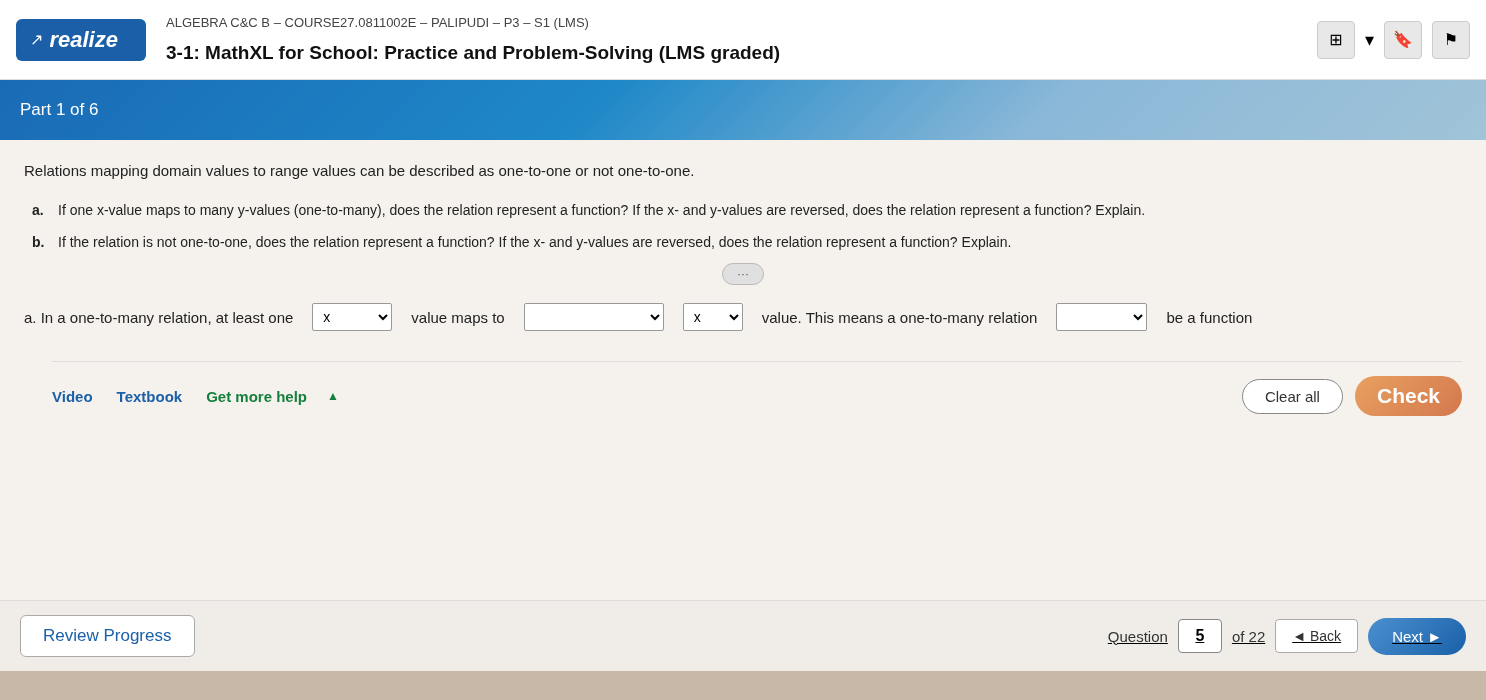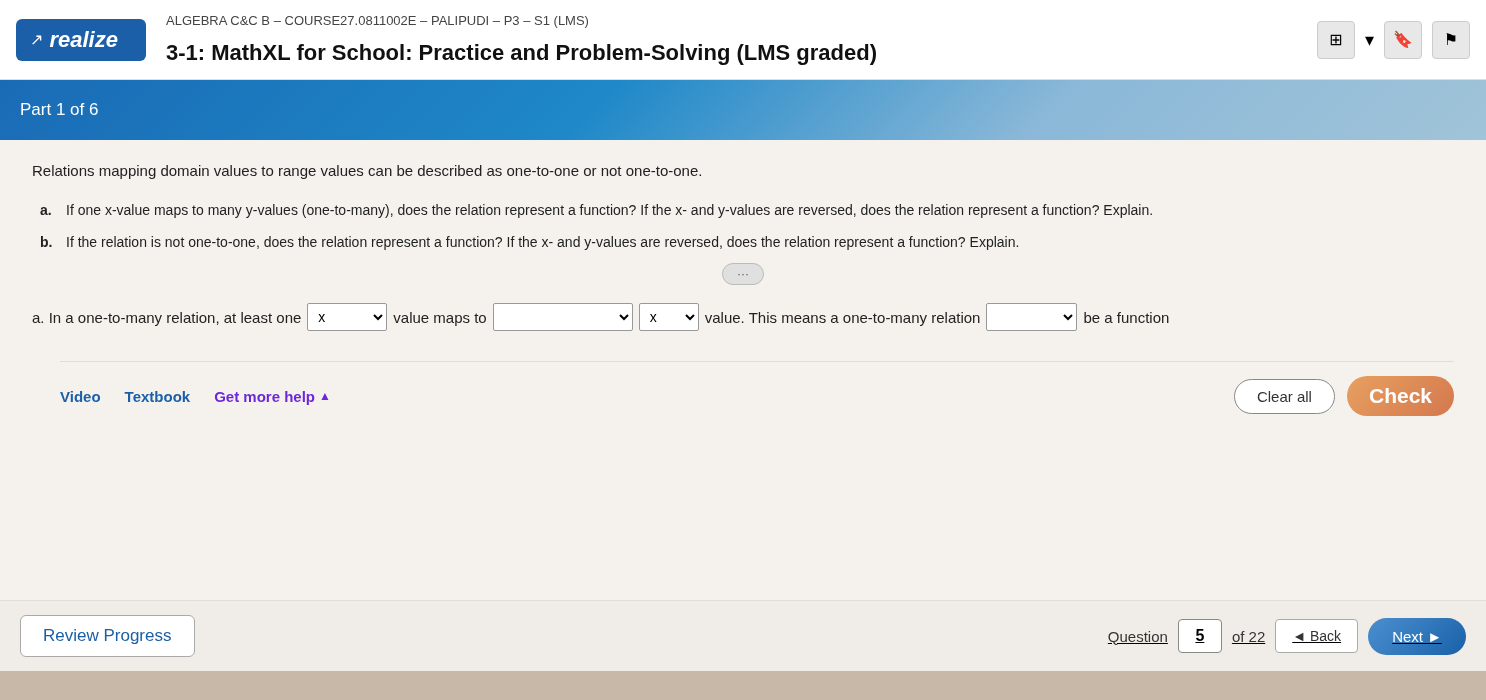--- a/index.html
+++ b/index.html
@@ -55,21 +55,21 @@
       flex: 1;
     }
 
     .header-subtitle {
       font-size: 13px;
       color: #444;
       margin-bottom: 12px;
     }
 
     .header-title {
-      font-size: 22px;
+      font-size: 19px;
       font-weight: bold;
       color: #111;
     }
 
     .header-right {
       display: flex;
       align-items: center;
       gap: 10px;
     }
 
@@ -95,21 +95,21 @@
       font-weight: 500;
       position: relative;
       min-height: 60px;
       display: flex;
       align-items: center;
     }
 
     
     .content-area {
       background: #f5f2ee;
-      padding: 20px 32px;
+      padding: 20px 24px;
       min-height: 460px;
       position: relative;
     }
 
     .intro-text {
       font-size: 15px;
       color: #222;
       margin-bottom: 16px;
       line-height: 1.5;
     }
@@ -151,21 +151,21 @@
       font-size: 12px;
       color: #555;
       cursor: pointer;
     }
 
     
     .fill-blank-row {
       display: flex;
       align-items: center;
       flex-wrap: wrap;
-      gap: 6px;
+      gap: 19px;
       margin: 18px 0 10px 0;
       font-size: 15px;
       color: #222;
     }
 
     .fill-blank-row select {
       border: 1px solid #999;
       background: white;
       padding: 4px 20px 4px 6px;
       font-size: 14px;
@@ -201,24 +201,24 @@
       font-size: 15px;
       font-weight: 600;
       color: #1a5fa8;
       cursor: pointer;
       text-decoration: none;
     }
 
     .get-more-help {
       display: flex;
       align-items: center;
-      gap: 4px;
+      gap: 20px;
       font-size: 15px;
       font-weight: 600;
-      color: #6d28d9;
+      color: #15803d;
       cursor: pointer;
     }
 
     .chevron-up {
       font-size: 12px;
     }
 
     .tools-right {
       margin-left: auto;
       display: flex;

